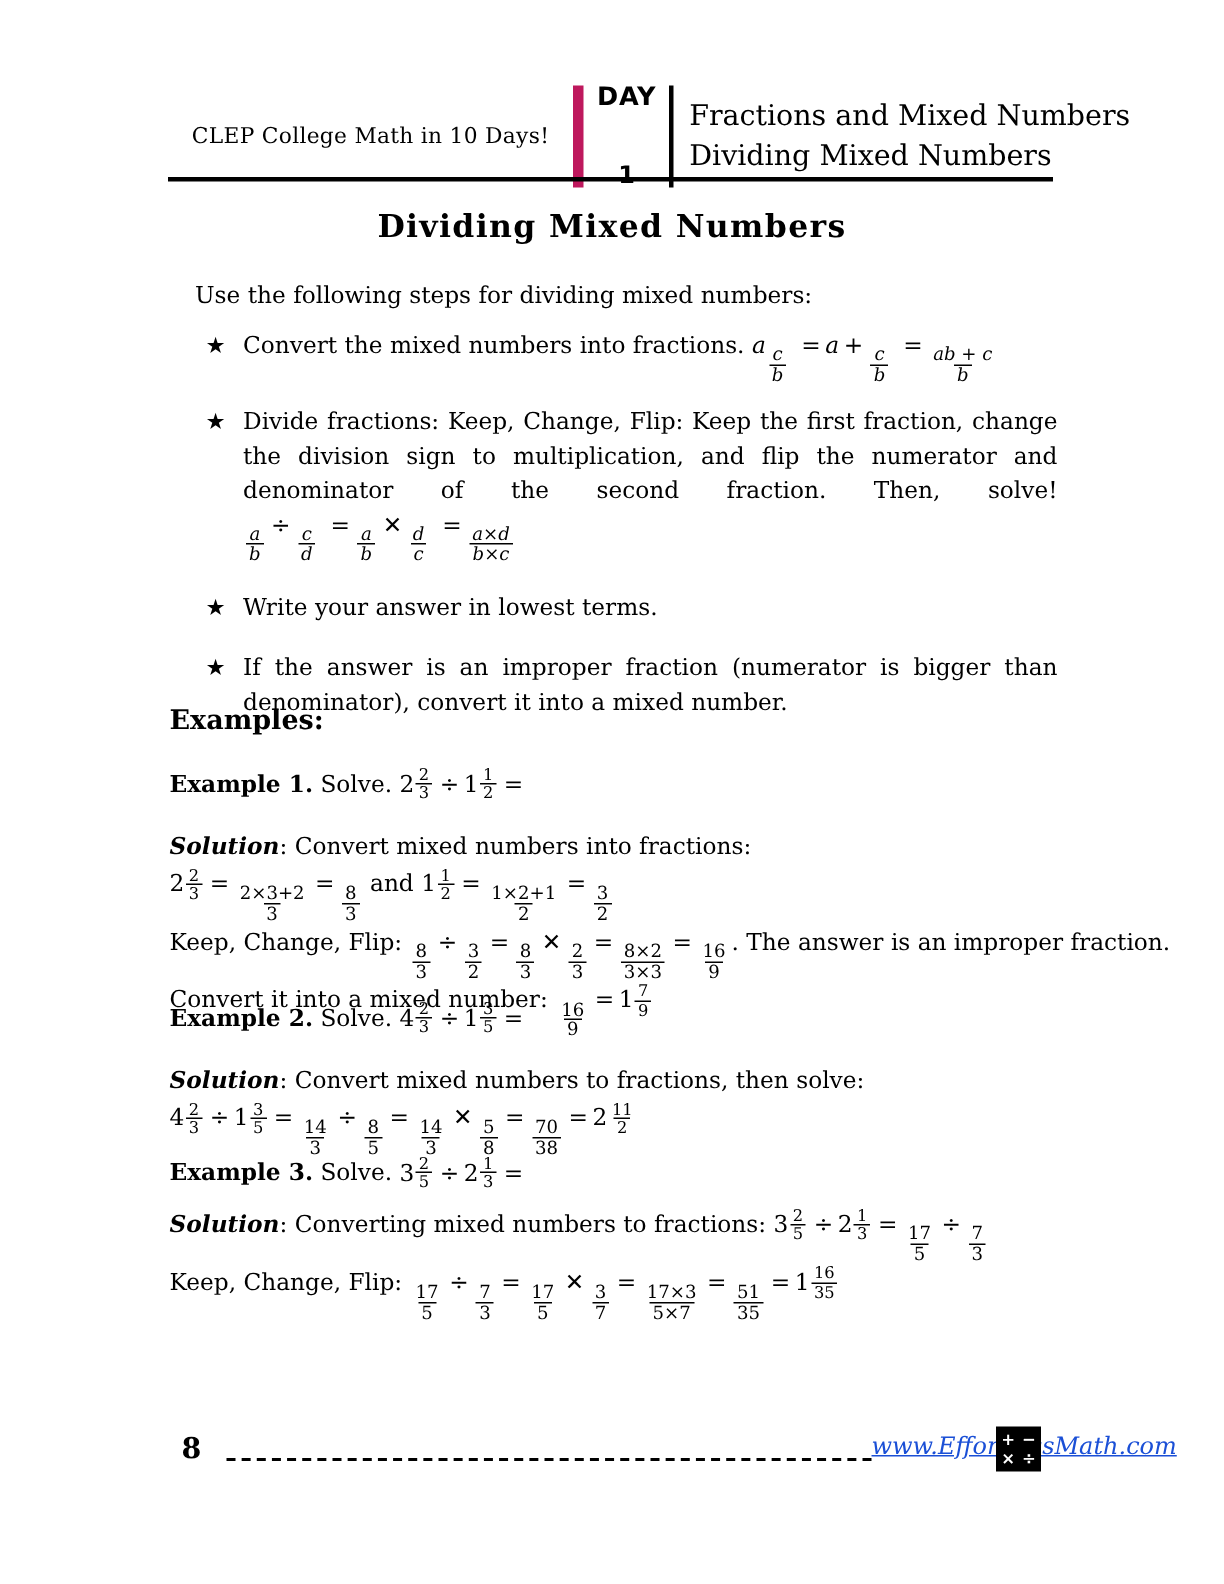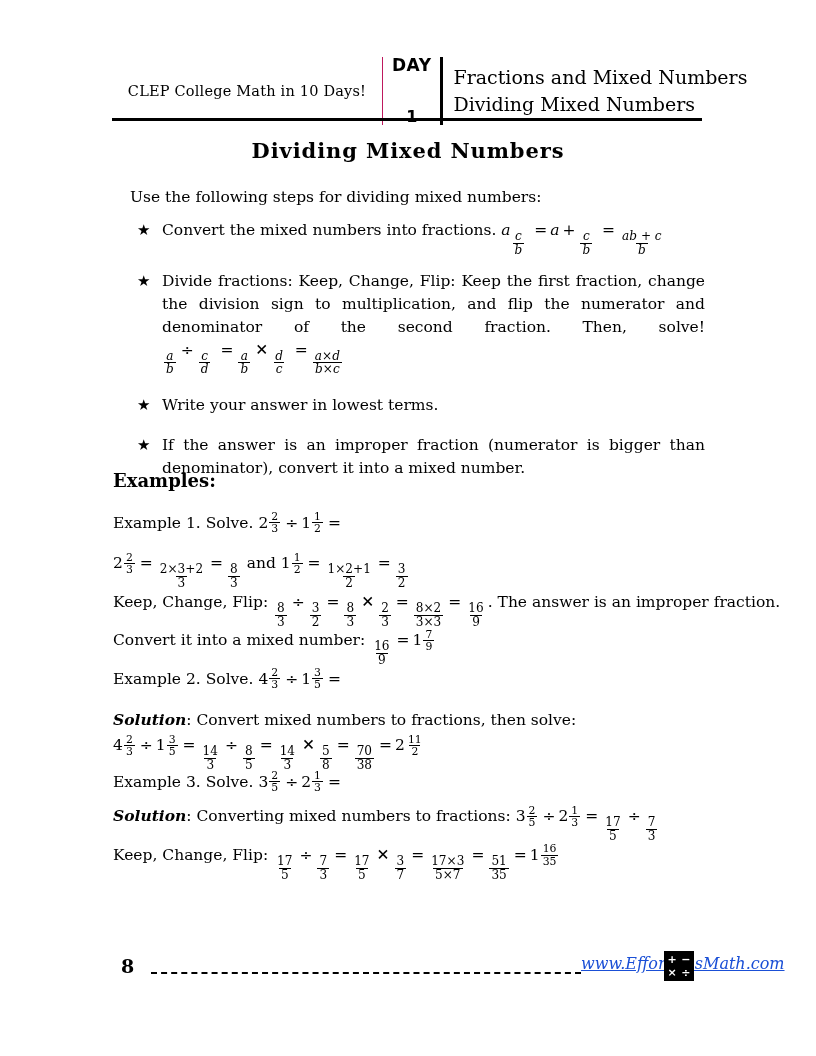--- a/index.html
+++ b/index.html
@@ -39,21 +39,21 @@
     flex: 0 0 270px;
     display: flex;
     align-items: center;
     justify-content: center;
     font-size: 14.5px;
     letter-spacing: 0.2px;
     white-space: nowrap;
   }
   .hdr-day {
     flex: 0 0 auto;
-    border-left: 1px solid #be185d;
+    border-left: 7px solid #be185d;
     border-right: 3px solid #000;
     padding: 0 9px;
     display: flex;
     flex-direction: column;
     align-items: center;
     justify-content: center;
     line-height: 1.02;
     gap: 33px;
   }
   .hdr-day .day-word {
@@ -133,21 +133,21 @@
   
   .ex-head {
     position: absolute;
     left: 113px;
     top: 470px;
     font-size: 18px;
     font-weight: bold;
   }
   .block { position: absolute; left: 113px; width: 595px; font-size: 15.5px; }
   .ex-line { white-space: nowrap; }
-  .ex-label { font-weight: normal; }
+  .ex-label { font-weight: bold; }
   .sol-label { font-weight: bold; font-style: italic; }
 
   .e1 { top: 511px; }
   .e1s { top: 551px; line-height: 1.62; }
   .e2 { top: 667px; }
   .e2s { top: 707px; line-height: 1.62; }
   .e3 { top: 770px; }
   .e3s { top: 803px; line-height: 1.62; }
 
   
@@ -325,20 +325,23 @@
           <span class="whole">1</span>
           <span class="frac">
             <span class="num">1</span>
             <span class="den">2</span>
           </span>
         </span><span class="op">=</span>
     </span>
   </div>
 
   <div class="block e1s">
+    <div class="ex-line">
+      <span class="sol-label">Solution</span><span>: Convert mixed numbers into fractions:</span>
+    </div>
     <div class="ex-line m">
       <span class="mixed">
           <span class="whole">2</span>
           <span class="frac">
             <span class="num">2</span>
             <span class="den">3</span>
           </span>
         </span><span class="op">=</span><span class="frac">
           <span class="num">2×3+2</span>
           <span class="den">3</span>

